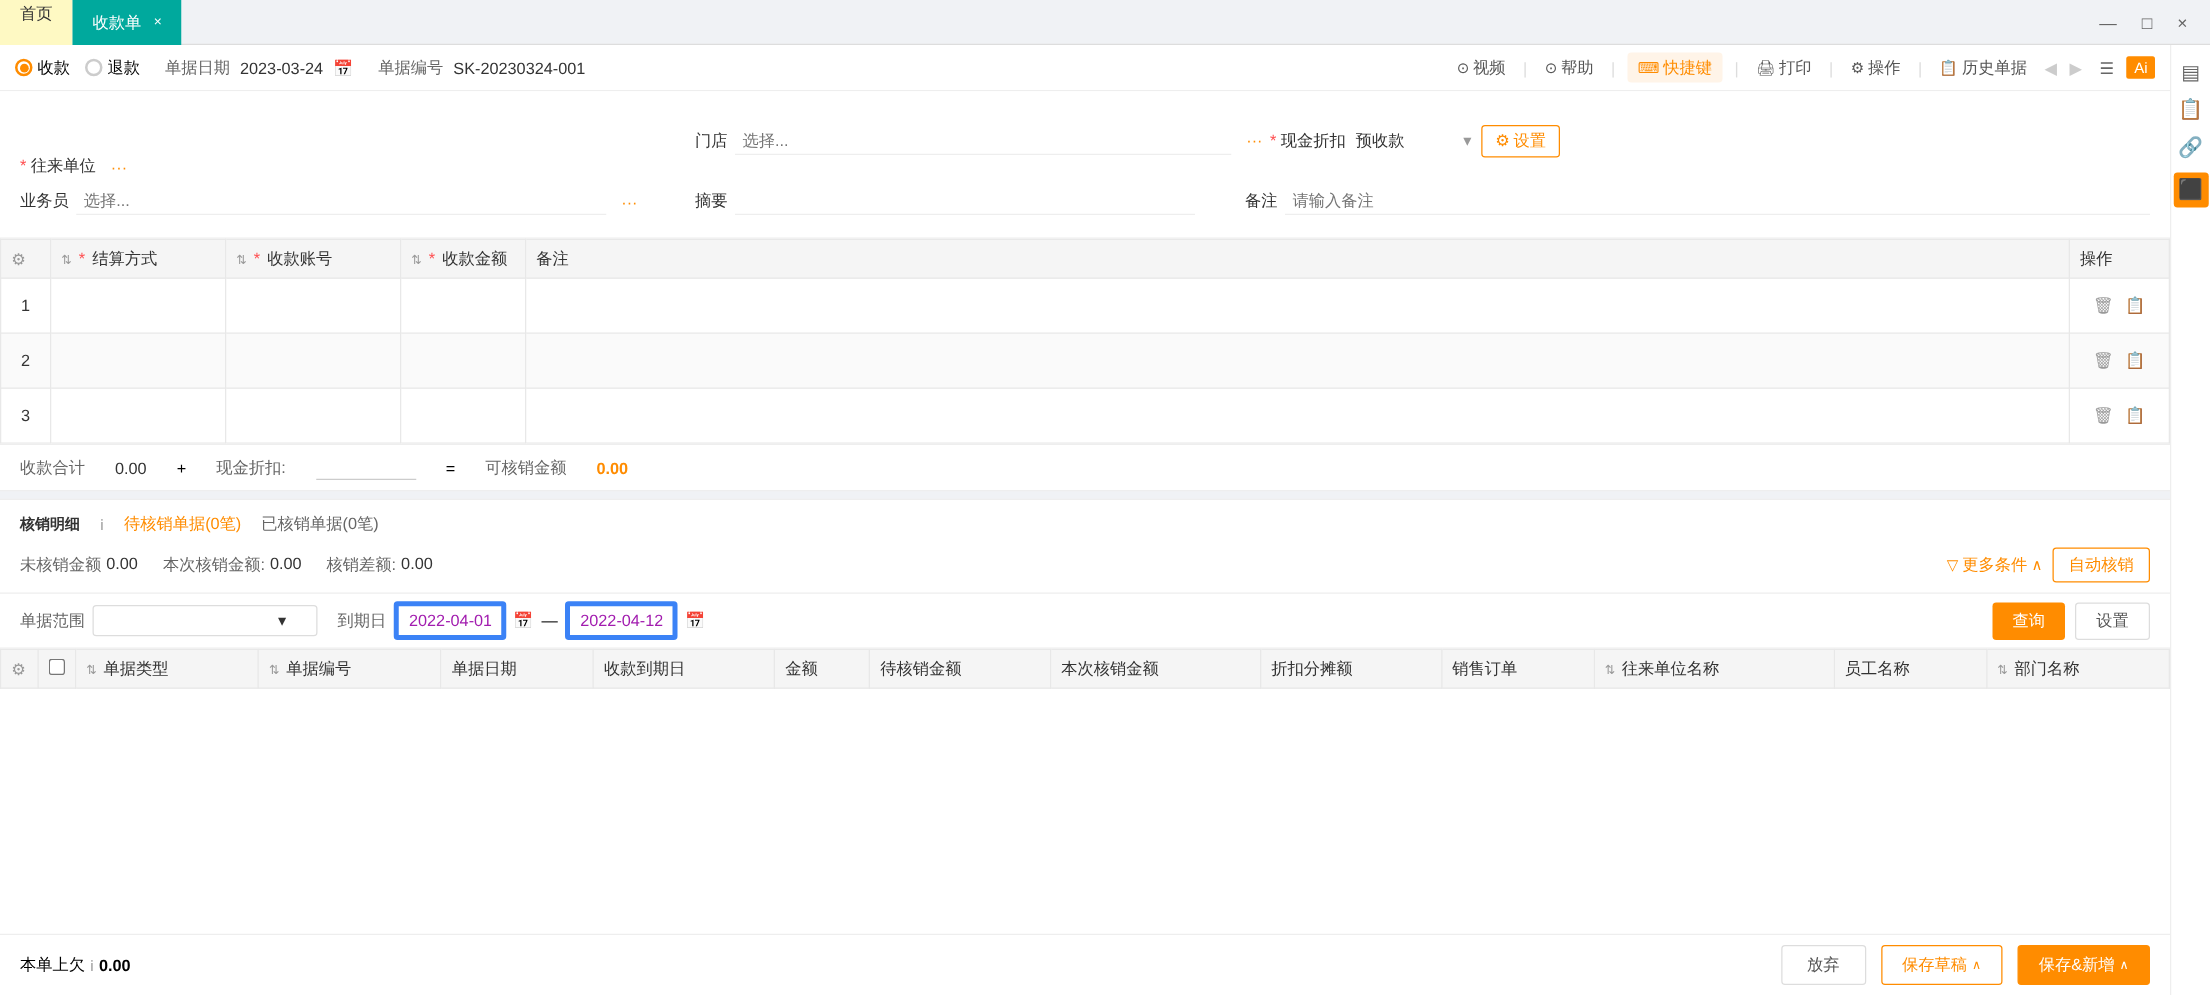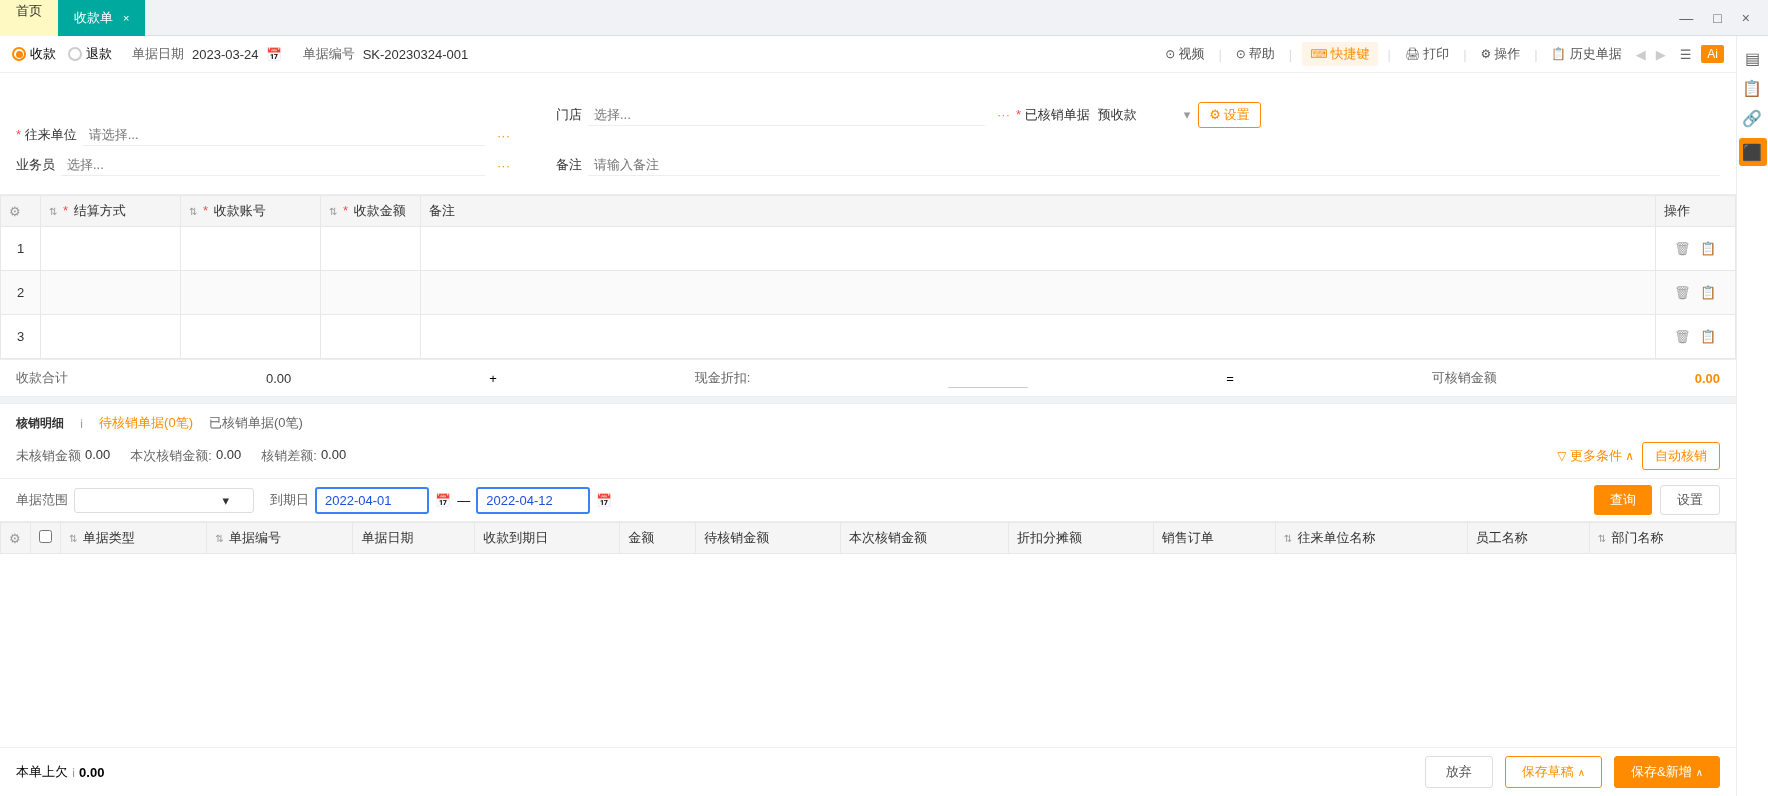--- a/index.html
+++ b/index.html
@@ -103,23 +103,23 @@
     .col-account { width: 140px; }
     .col-amount { width: 100px; }
     .col-ops { width: 80px; text-align: center; }
     .required-star { color: #ff4d4f; margin-right: 2px; }
     .th-sort { color: #999; font-size: 10px; margin-right: 2px; }
     .gear-icon { color: #999; cursor: pointer; }
     .op-btn { color: #999; cursor: pointer; margin: 0 3px; }
 
     
     .summary-row {
-      display: flex; align-items: center; justify-content: space-between;
+      display: flex; align-items: center; justify-content: flex-start;
       padding: 8px 16px; background: #fff; border-top: 1px solid #eee;
-      gap: 8px; font-size: 13px;
+      gap: 24px; font-size: 13px;
     }
     .summary-label { color: #666; }
     .summary-value { color: #333; font-weight: 500; }
     .summary-orange { color: #ff8c00; font-weight: 600; }
     .discount-input {
       border: none; border-bottom: 1px solid #ccc; width: 80px;
       padding: 2px 4px; outline: none; text-align: right;
     }
 
     
@@ -159,22 +159,22 @@
       border-top: 1px solid #eee; border-bottom: 1px solid #eee; background: #fff;
     }
     .filter-field { display: flex; align-items: center; gap: 6px; }
     .filter-label { color: #666; white-space: nowrap; }
     .filter-select {
       border: 1px solid #ddd; padding: 4px 24px 4px 8px; border-radius: 3px;
       color: #333; background: #fff; cursor: pointer; min-width: 120px;
       display: flex; align-items: center; justify-content: space-between;
     }
     .date-input {
-      border: 2px solid #3b82f6; padding: 4px 8px; border-radius: 3px;
-      color: #1d4ed8; background: #fff; width: 114px;
+      border: 4px solid #3b82f6; padding: 4px 8px; border-radius: 3px;
+      color: #a21caf; background: #fff; width: 90px;
     }
     .date-range { display: flex; align-items: center; gap: 6px; }
     .query-btn {
       background: #ff8c00; color: #fff; border: none; padding: 5px 16px;
       border-radius: 3px; cursor: pointer;
     }
     .settings-btn2 {
       background: #fff; border: 1px solid #ddd; color: #555;
       padding: 5px 16px; border-radius: 3px; cursor: pointer;
     }
@@ -301,50 +301,53 @@
             <span style="margin-left:4px; cursor:pointer; color:#666;">☰</span>
             <span style="cursor:pointer; background:#ff8c00; color:#fff; padding:2px 6px; border-radius:2px; font-size:12px;">Ai</span>
           </div>
         </div>
 
         <div class="form-area">
           <div class="form-row">
 
             <div class="form-field" style="max-width: 500px; margin-top: 41px;">
               <span class="form-label required">往来单位</span>
-              <input class="form-input" type="text" style="color: rgb(204, 204, 204); min-width: 200px;" placeholder="请选择...">
               <span class="more-btn">···</span>
             </div>
 
             <div class="form-field" style="max-width: 460px; margin-left: 40px;">
               <span class="form-label">门店</span>
               <input class="select-input" type="text" style="min-width: 200px;" placeholder="选择...">
               <span class="more-btn">···</span>
             </div>
 
             <div class="form-field" style="margin-left: auto; display:flex; align-items:center; gap:8px;">
-              <span class="form-label required">已核销单据</span>
+              <span class="form-label required">现金折扣</span>
               <div class="business-type-row">
                 <span style="color:#333; min-width:80px;">预收款</span>
                 <span class="chevron-down">▾</span>
               </div>
               <button class="settings-btn">
                 <span>⚙</span>
                 <span>设置</span>
               </button>
             </div>
           </div>
           <div class="form-row">
 
             <div class="form-field" style="max-width:500px;">
               <span class="form-label">业务员</span>
               <input class="form-input" type="text" style="min-width: 200px;" placeholder="选择...">
               <span class="more-btn">···</span>
             </div>
 
+            <div class="form-field" style="margin-left:40px; max-width:400px;">
+              <span class="form-label">摘要</span>
+              <input class="form-input" type="text" style="min-width: 200px;">
+            </div>
 
             <div class="form-field" style="margin-left:40px; flex:1;">
               <span class="form-label">备注</span>
               <input class="form-input" type="text" style="flex: 1 1 0%;" placeholder="请输入备注">
             </div>
           </div>
         </div>
 
         <div class="table-area">
           <table class="data-table">

